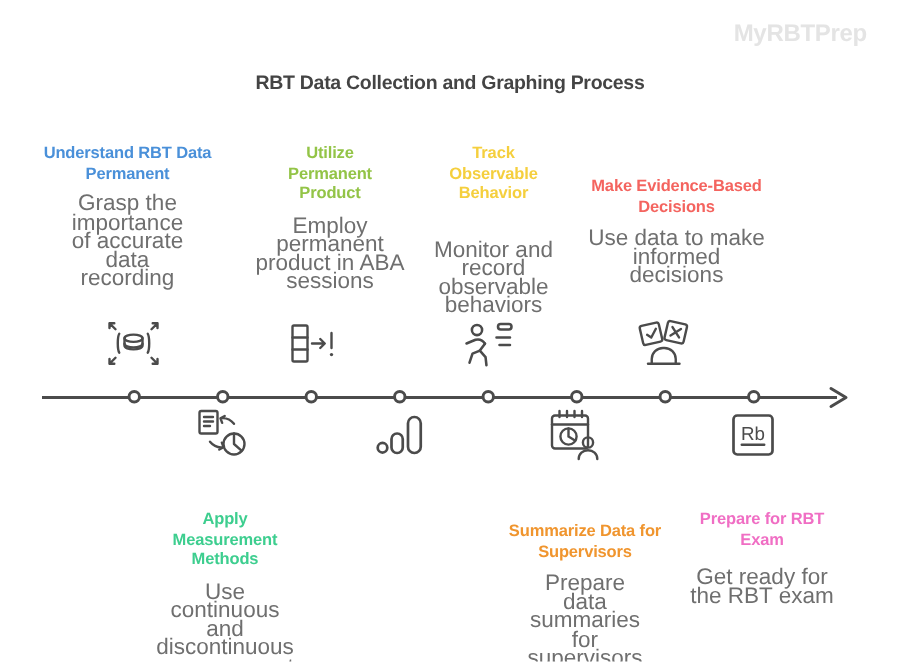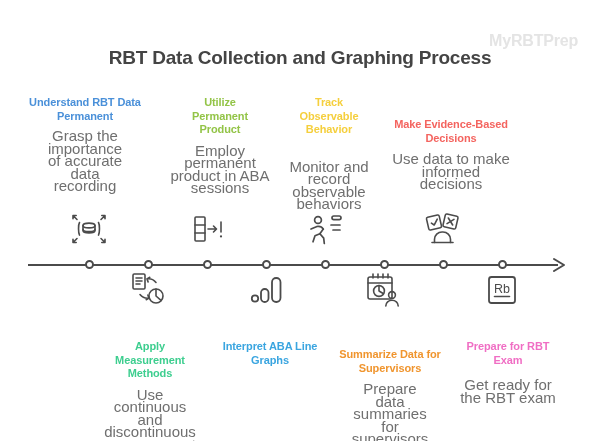--- a/index.html
+++ b/index.html
@@ -17,31 +17,30 @@
 
   
   .watermark {
     position: absolute;
     top: 14px;
     right: 22px;
     font-size: 16px;
     font-weight: bold;
     color: #e4e4e4;
     letter-spacing: -0.2px;
-    margin-top: 18px;
   }
 
   
   .title {
     position: absolute;
     top: 47px;
     left: 0;
     width: 600px;
     text-align: center;
-    font-size: 19px;
+    font-size: 13px;
     font-weight: bold;
     color: #444444;
     letter-spacing: -0.2px;
   }
 
   
   .stage {
     position: absolute;
     left: 0;
     top: 0;
@@ -252,21 +251,20 @@
     <div class="heading" style="color:#3dce8f; width:78px; margin:0 auto;">Apply Measurement Methods</div>
     <div class="desc" style="width:96px; margin:8px auto 0;">Use continuous and discontinuous measurement techniques</div>
   </div>
 
   <div class="block top" style="left:392px; top:118px; width:118px;">
     <div class="heading" style="color:#f4645f;">Make Evidence-Based Decisions</div>
     <div class="desc" style="margin-top:8px;">Use data to make informed decisions</div>
   </div>
 
   <div class="block bottom" style="left:214px; top:340px; width:112px;">
-    <div class="heading" style="color:#3aa5e0;">Interpret ABA Line Graphs</div>
   </div>
 
   <div class="block bottom" style="left:331px; top:348px; width:118px;text-align:center;">
     <div class="heading" style="color:#f0952e;">Summarize Data for Supervisors</div>
     <div class="desc" style="width:84px; margin:8px auto 0;">Prepare data summaries for supervisors</div>
   </div>
 
   <div class="block bottom" style="left:452px; top:340px; width:112px;">
     <div class="heading" style="color:#f06ec4; width:92px; margin:0 auto;">Prepare for RBT Exam</div>
     <div class="desc" style="margin-top:12px;">Get ready for the RBT exam</div>

